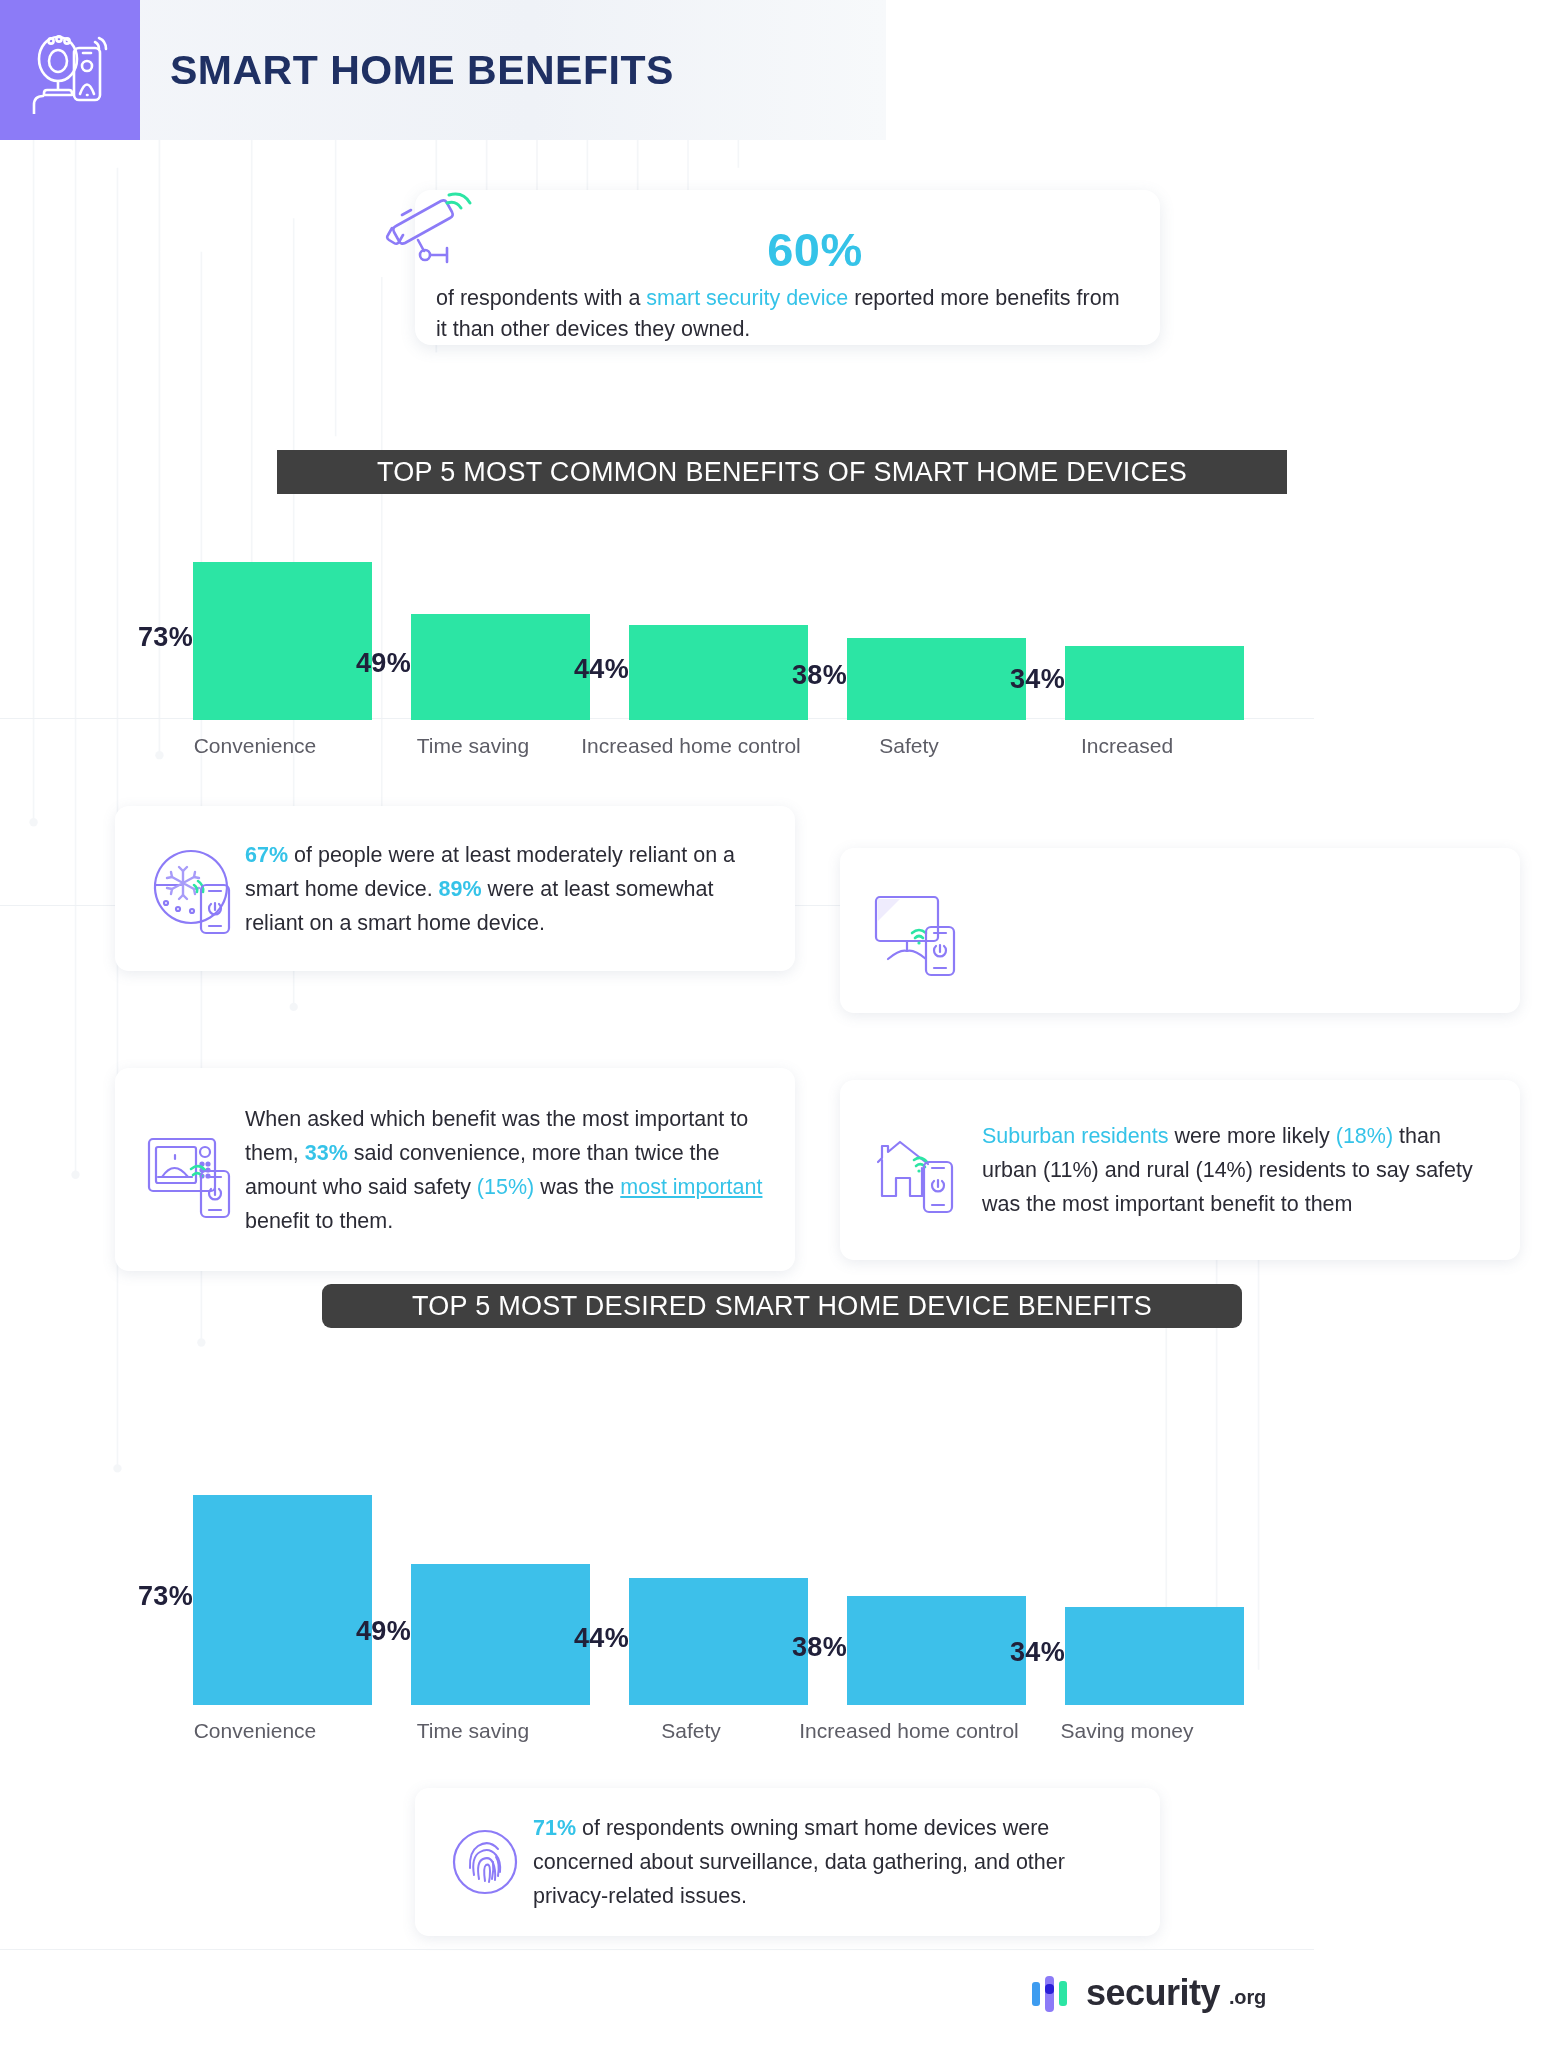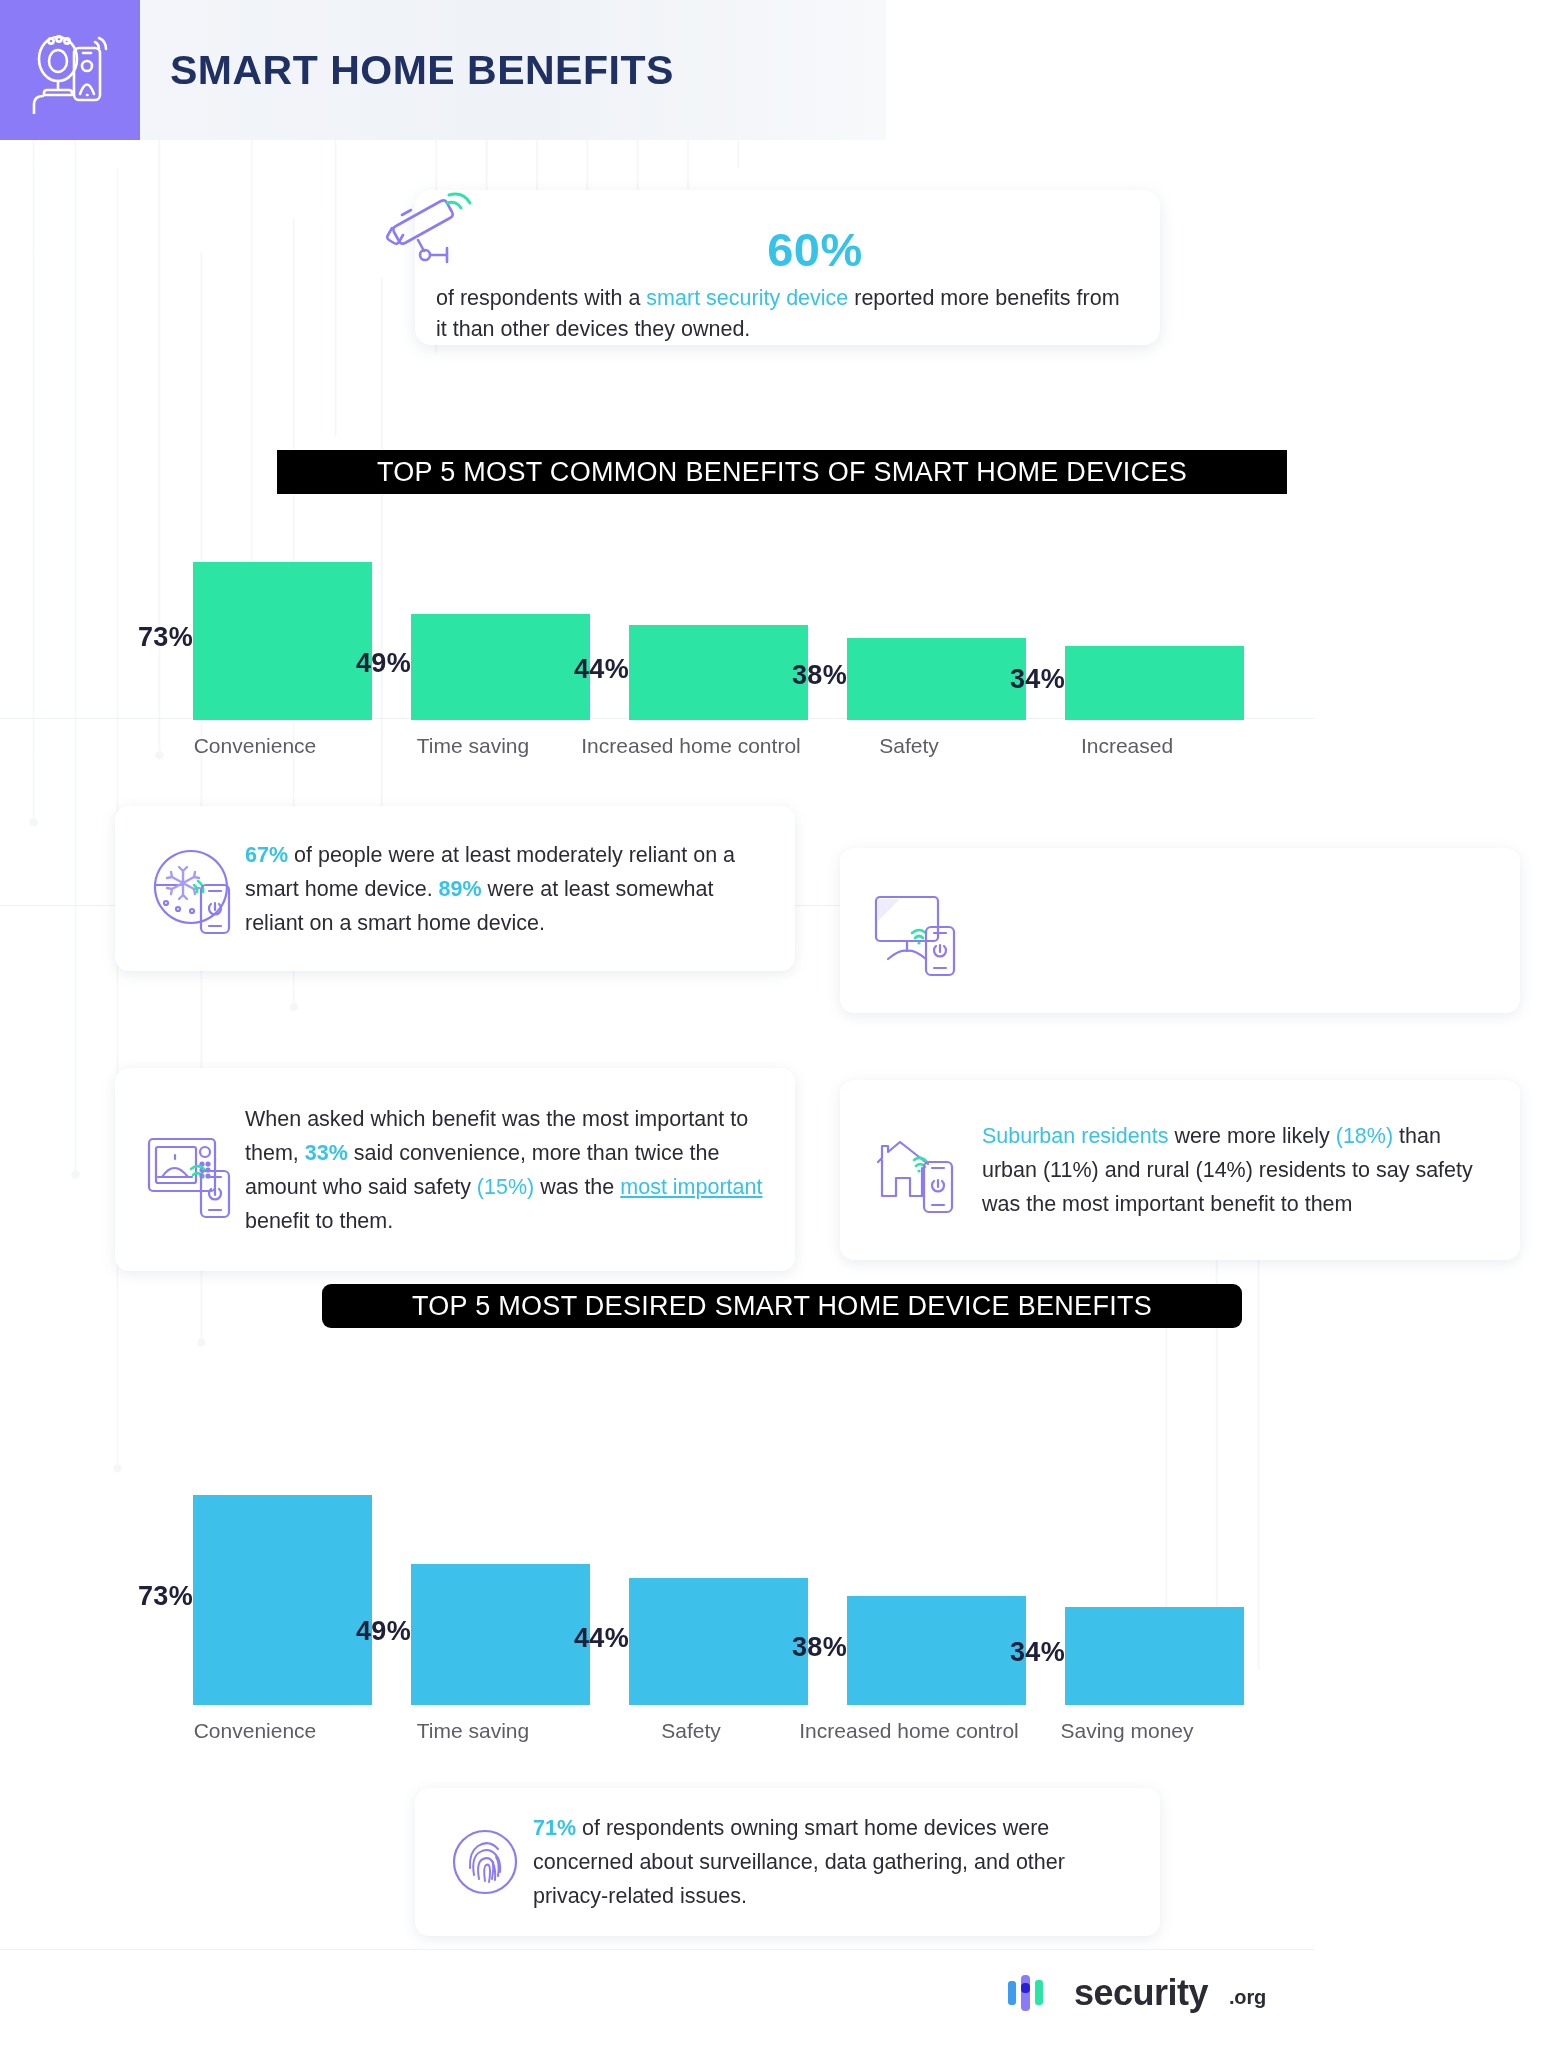--- a/index.html
+++ b/index.html
@@ -107,21 +107,21 @@
   }
   #hero-icon {
     position: absolute;
     top: 188px; left: 385px;
     width: 95px; height: 85px;
   }
 
   
   .banner {
     position: absolute;
-    background: #000000;
+    background: #404040;
     color: #ffffff;
     font-size: 27px;
     letter-spacing: .3px;
     display: flex;
     align-items: center;
     justify-content: center;
     white-space: nowrap;
   }
   #banner-1 { top: 450px; left: 277px; width: 1010px; height: 44px; }
   #banner-2 { top: 1284px; left: 322px; width: 920px; height: 44px; border-radius: 9px; }
@@ -172,22 +172,22 @@
   #card-privacy      { top: 1788px; left: 415px;  width: 745px; height: 148px; padding: 0 26px 0 22px; }
 
   .card-icon-slot { width: 108px; }
   #card-privacy .card-icon-slot { width: 96px; }
 
   
   #footer-logo {
     position: absolute;
     bottom: 34px; right: 48px;
     display: flex;
-    align-items: center;
-    gap: 24px;
+    align-items: flex-end;
+    gap: 12px;
   }
   .logo-word {
     font-size: 36px;
     font-weight: bold;
     color: #2b2b35;
     letter-spacing: -.5px;
   }
   .logo-tld {
     font-size: 20px;
     font-weight: bold;

